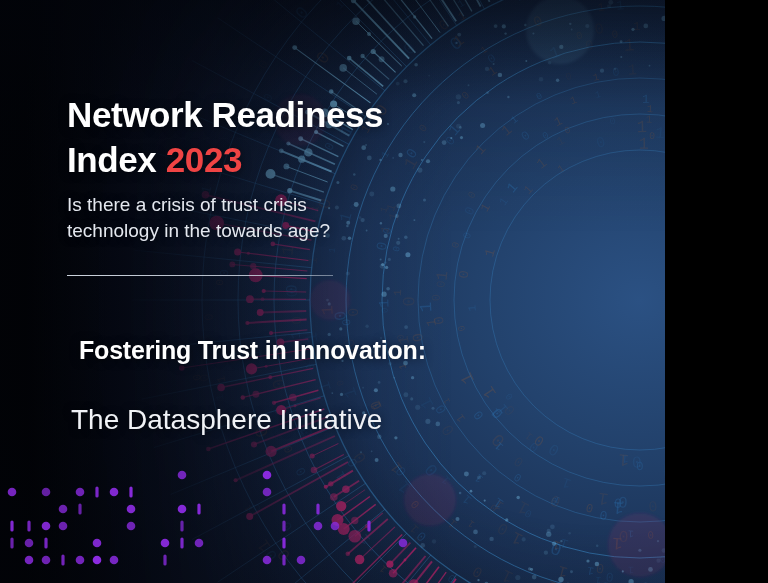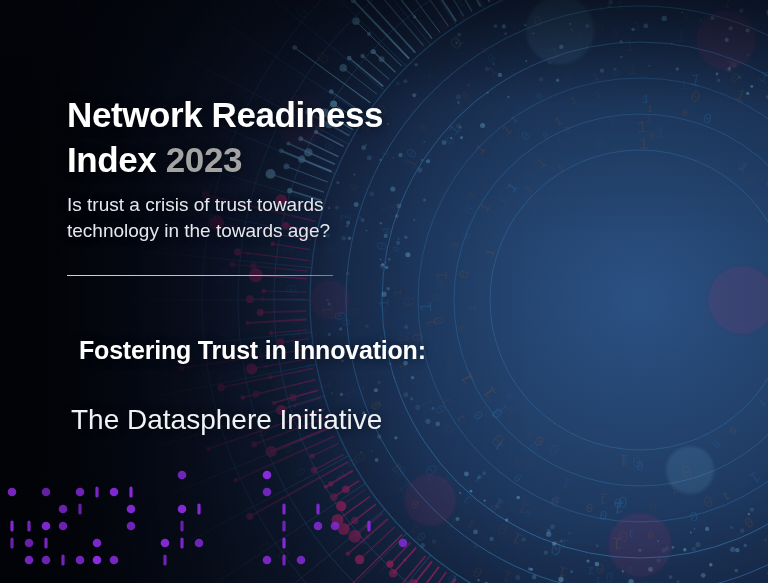--- a/index.html
+++ b/index.html
@@ -3,21 +3,21 @@
 <meta charset="utf-8">
 <title>Network Readiness Index 2023 Cover</title>
 <style>
   html, body {
     margin: 0;
     padding: 0;
     background: #000000;
   }
   #page {
     position: relative;
-    width: 768px;
+    width: 665px;
     height: 583px;
     overflow: hidden;
     background: #05080f;
     font-family: "Liberation Sans", sans-serif;
     -webkit-font-smoothing: antialiased;
   }
 
   
   .bg-base {
     position: absolute;
@@ -72,21 +72,21 @@
     width: 520px;
     margin: 0;
     font-size: 35px;
     line-height: 45px;
     font-weight: 700;
     letter-spacing: -0.4px;
     color: #ffffff;
     text-shadow: 0 1px 10px rgba(0,0,0,0.55);
   }
   .title-main .year {
-    color: #a3a3a3;
+    color: #ef4444;
   }
   .subtitle {
     position: absolute;
     top: 192px;
     left: 0;
     width: 330px;
     margin: 0;
     font-size: 19px;
     line-height: 26px;
     font-weight: 400;
@@ -1151,21 +1151,21 @@
   </div>
 
   <div class="content">
 
     <h1 class="title-main">
       <span>Network Readiness</span><br>
       <span>Index </span><span class="year">2023</span>
     </h1>
 
     <p class="subtitle">
-      <span>Is trust a crisis of trust towards</span><br>
+      <span>Is there a crisis of trust crisis</span><br>
       <span>technology in the towards age?</span>
     </p>
 
     <div class="divider"></div>
 
     <h2 class="report-title">
       <span>Fostering Trust in Innovation:</span><br>
     </h2>
 
     <p class="author">The Datasphere Initiative</p>

